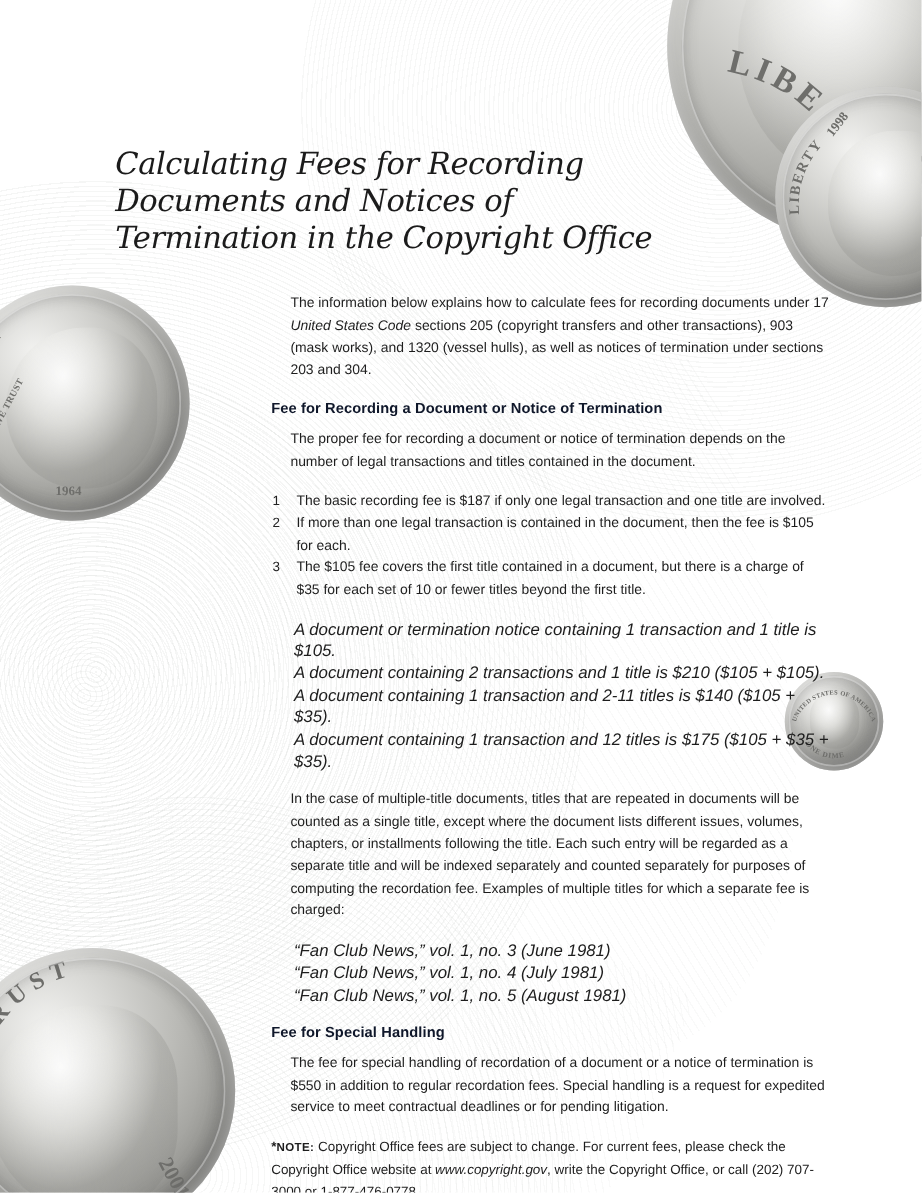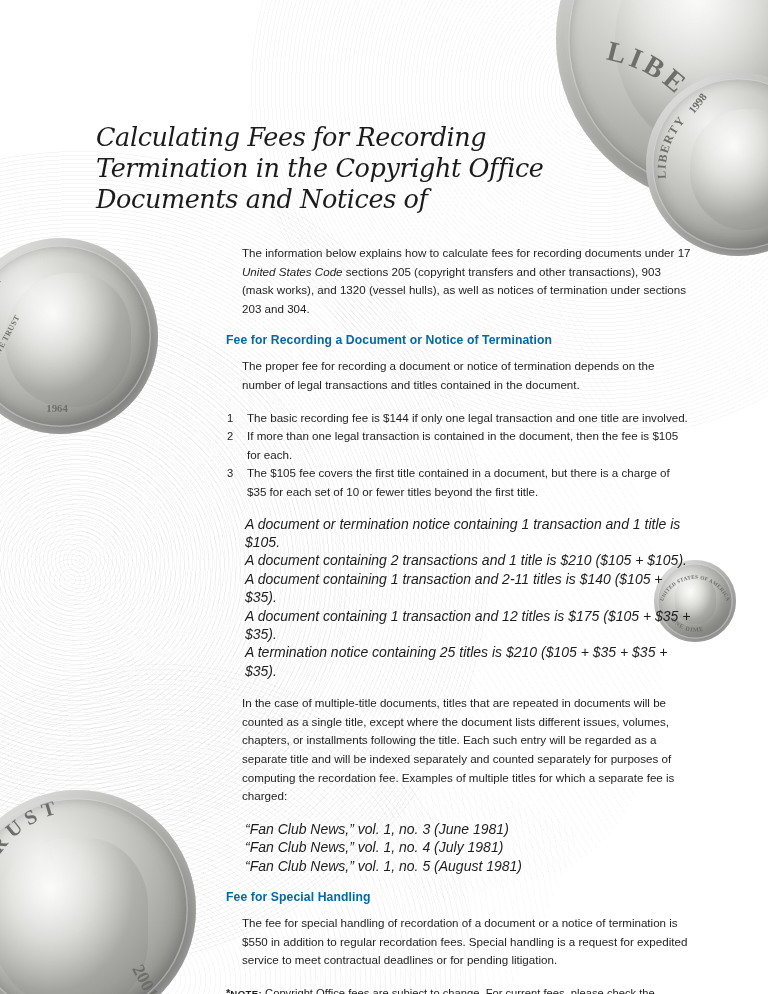--- a/index.html
+++ b/index.html
@@ -196,21 +196,21 @@
   }
 
   p.body { margin: 0 0 14px 16px; }
   p.body:last-child { margin-bottom: 0; }
 
   h2.sec {
     margin: 0 0 8px 0;
     font-size: 12.2px;
     font-weight: bold;
     line-height: 17px;
-    color: #0369a1;
+    color: #0f172a;
     letter-spacing: 0.1px;
   }
 
   ol.numlist {
     margin: 0 0 13px 0;
     padding: 0;
     list-style: none;
     counter-reset: nl;
   }
   ol.numlist li {
@@ -360,54 +360,53 @@
         <text font-size="17" letter-spacing="5">
           <textPath href="#nbarc" startOffset="4%">TRUST</textPath>
         </text>
         <text x="146" y="150" font-size="15" transform="rotate(62 146 150)">2001</text>
       </svg>
     </div>
   </div>
 
   <h1 class="title">
     <span class="tline">Calculating Fees for Recording</span>
+    <span class="tline">Documents and Notices of</span>
     <span class="tline">Termination in the Copyright Office</span>
-    <span class="tline">Documents and Notices of</span>
   </h1>
 
   <div class="col">
 
     <p class="body"><span>The information below explains how to calculate fees for recording documents under 17 </span><em class="it">United States Code</em><span> sections 205 (copyright transfers and other transactions), 903 (mask works), and 1320 (vessel hulls), as well as notices of termination under sections 203 and 304.</span></p>
 
     <h2 class="sec">Fee for Recording a Document or Notice of Termination</h2>
 
     <p class="body">The proper fee for recording a document or notice of termination depends on the number of legal transactions and titles contained in the document.</p>
 
     <ol class="numlist">
       <li>
         <span class="num">1</span>
-        <span>The basic recording fee is $144 if only one legal transaction and one title are involved.</span>
+        <span>The basic recording fee is $187 if only one legal transaction and one title are involved.</span>
       </li>
       <li>
         <span class="num">2</span>
         <span>If more than one legal transaction is contained in the document, then the fee is $105 for each.</span>
       </li>
       <li>
         <span class="num">3</span>
         <span>The $105 fee covers the first title contained in a document, but there is a charge of $35 for each set of 10 or fewer titles beyond the first title.</span>
       </li>
     </ol>
 
 
     <ul class="examples">
       <li>A document or termination notice containing 1 transaction and 1 title is $105.</li>
       <li>A document containing 2 transactions and 1 title is $210 ($105 + $105).</li>
       <li>A document containing 1 transaction and 2-11 titles is $140 ($105 + $35).</li>
       <li>A document containing 1 transaction and 12 titles is $175 ($105 + $35 + $35).</li>
-      <li>A termination notice containing 25 titles is $210 ($105 + $35 + $35 + $35).</li>
     </ul>
 
     <p class="body">In the case of multiple-title documents, titles that are repeated in documents will be counted as a single title, except where the document lists different issues, volumes, chapters, or installments following the title. Each such entry will be regarded as a separate title and will be indexed separately and counted separately for purposes of computing the recordation fee. Examples of multiple titles for which a separate fee is charged:</p>
 
     <ul class="titlelist">
       <li>“Fan Club News,” vol. 1, no. 3 (June 1981)</li>
       <li>“Fan Club News,” vol. 1, no. 4 (July 1981)</li>
       <li>“Fan Club News,” vol. 1, no. 5 (August 1981)</li>
     </ul>
 

